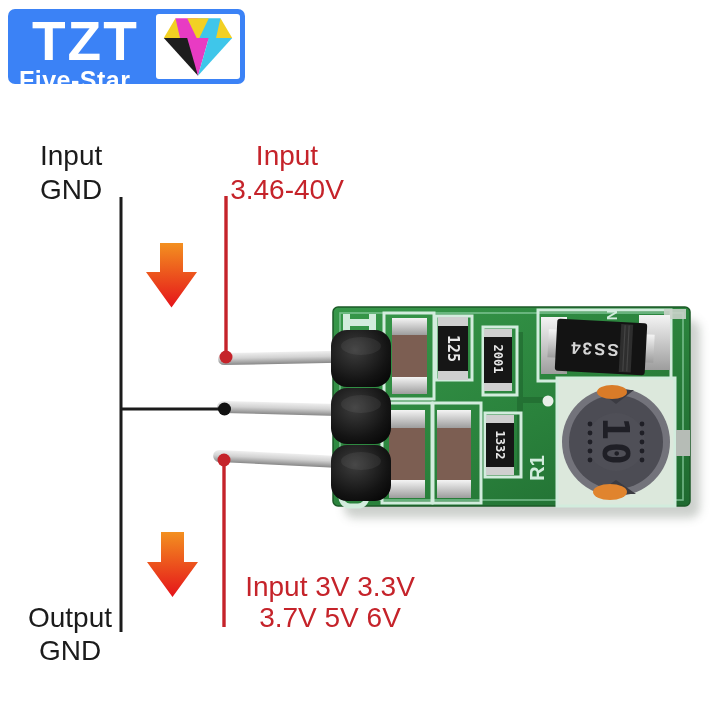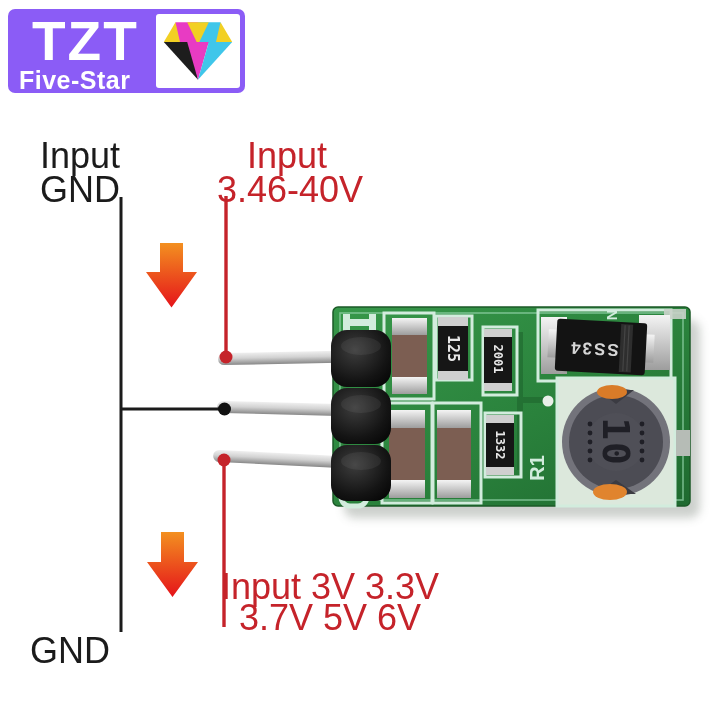--- a/index.html
+++ b/index.html
@@ -1,23 +1,23 @@
 <!DOCTYPE html>
 <html><head>
 <meta charset="utf-8">
 <style>
   html,body{margin:0;padding:0;background:#ffffff;}
   body{width:720px;height:720px;overflow:hidden;font-family:"Liberation Sans",sans-serif;}
   .canvas{position:relative;width:720px;height:720px;background:#fff;}
   svg.art{position:absolute;left:0;top:0;}
-  .label{position:absolute;color:#1b1b1b;font-size:36px;line-height:34px;white-space:pre;}
+  .label{position:absolute;color:#1b1b1b;font-size:28px;line-height:34px;white-space:pre;}
   .label.red{color:#c5232a;}
   .label.center{text-align:center;}
   
-  .logo{position:absolute;left:8px;top:9px;width:237px;height:84px;background:#8b5cf6;border-radius:7px;display:flex;align-items:stretch;}
+  .logo{position:absolute;left:8px;top:9px;width:237px;height:75px;background:#3b82f6;border-radius:7px;display:flex;align-items:stretch;}
   .logo-text{flex:1;color:#fff;overflow:hidden;}
   .logo-brand{font-weight:bold;font-size:55px;line-height:56px;letter-spacing:2px;padding-left:24px;margin-top:4px;}
   .logo-tagline{font-weight:bold;font-size:25px;line-height:26px;letter-spacing:.5px;padding-left:11px;margin-top:-2px;}
   .logo-gem{width:84px;margin:5px 5px 5px 0;background:#fff;border-radius:3px;display:flex;align-items:center;justify-content:center;}
 </style>
 </head>
 <body>
 
 <div class="canvas">
 
@@ -212,17 +212,17 @@
         <polygon points="30,30 54,30 42,72" fill="#e83bc3"></polygon>
         <polygon points="54,30 80,30 42,72" fill="#3fc6ea"></polygon>
       </svg>
     </div>
   </div>
 
   <div class="label" style="left:40px;top:139px;"><span>Input</span><br><span>GND</span></div>
 
   <div class="label red center" style="left:217px;top:139px;width:140px;"><span>Input</span><br><span>3.46-40V</span></div>
 
-  <div class="label center" style="left:20px;top:601px;width:100px;line-height:33px;"><br><span>GND</span></div>
+  <div class="label center" style="left:20px;top:601px;width:100px;line-height:33px;"><span>Output</span><br><span>GND</span></div>
 
   <div class="label red center" style="left:220px;top:571px;width:220px;line-height:31px;"><span>Input 3V 3.3V</span><br><span>3.7V 5V 6V</span><br></div>
 
 </div>
 
 </body></html>

